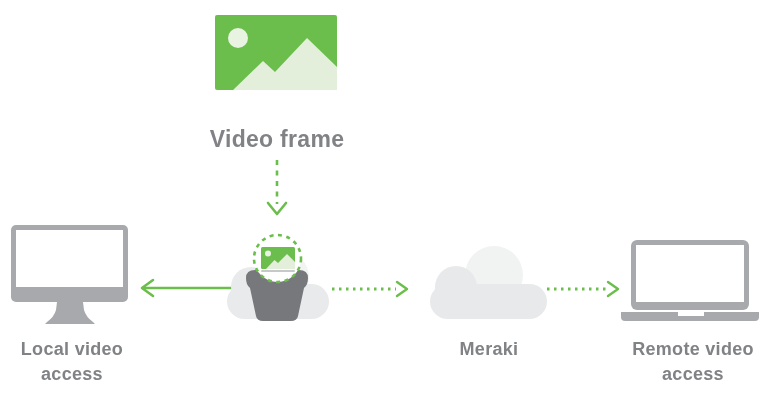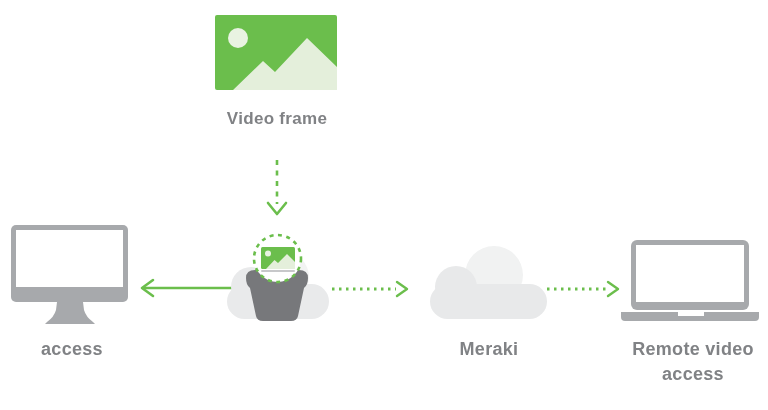--- a/index.html
+++ b/index.html
@@ -13,21 +13,21 @@
   .canvas { position: absolute; left: 0; top: 0; width: 768px; height: 410px; }
   .abs { position: absolute; }
   .node-label {
     color: #808285;
     font-weight: 700;
     font-size: 18px;
     line-height: 25px;
     text-align: center;
     letter-spacing: 0.3px;
   }
-  .vf-label { font-size: 17px; }
+  .vf-label { font-size: 23px; margin-top: 21px; }
   .mini-base-line {
     background: #c7c8ca;
     border-radius: 1px;
   }
 </style>
 </head>
 <body>
 
 <div class="canvas">
 
@@ -93,20 +93,21 @@
   </svg>
 
   <svg class="abs" style="left:616px; top:238px;" width="148" height="86" viewBox="0 0 148 86">
     <rect x="15" y="2" width="118" height="70" rx="6" fill="#a7a9ac"></rect>
     <rect x="20" y="7" width="108" height="57" fill="#ffffff"></rect>
     <path d="M 5,74 L 143,74 L 143,79 Q 143,83 139,83 L 9,83 Q 5,83 5,79 Z" fill="#a7a9ac"></path>
     <rect x="62" y="74" width="26" height="4" fill="#ffffff"></rect>
   </svg>
 
   <div class="abs node-label" style="left:0px; top:337px; width:144px;">
+    <div>Local video</div>
     <div>access</div>
   </div>
 
 
   <div class="abs node-label" style="left:429px; top:337px; width:120px;">Meraki</div>
 
   <div class="abs node-label" style="left:611px; top:337px; width:164px;">
     <div>Remote video</div>
     <div>access</div>
   </div>

